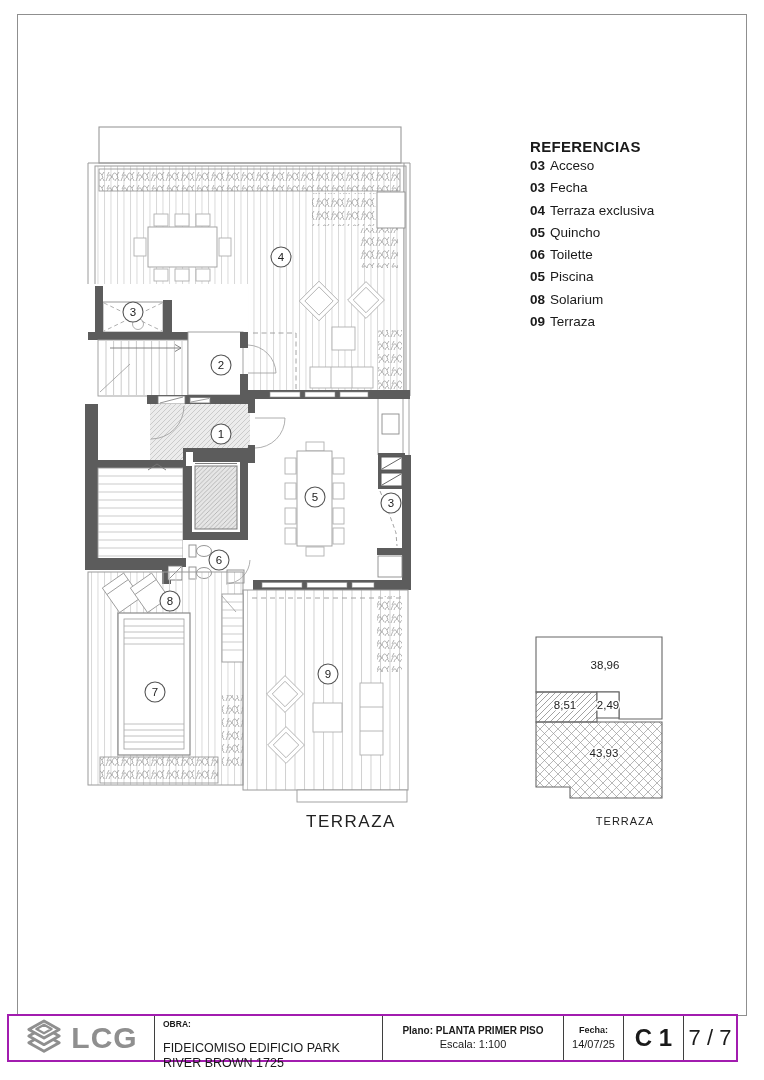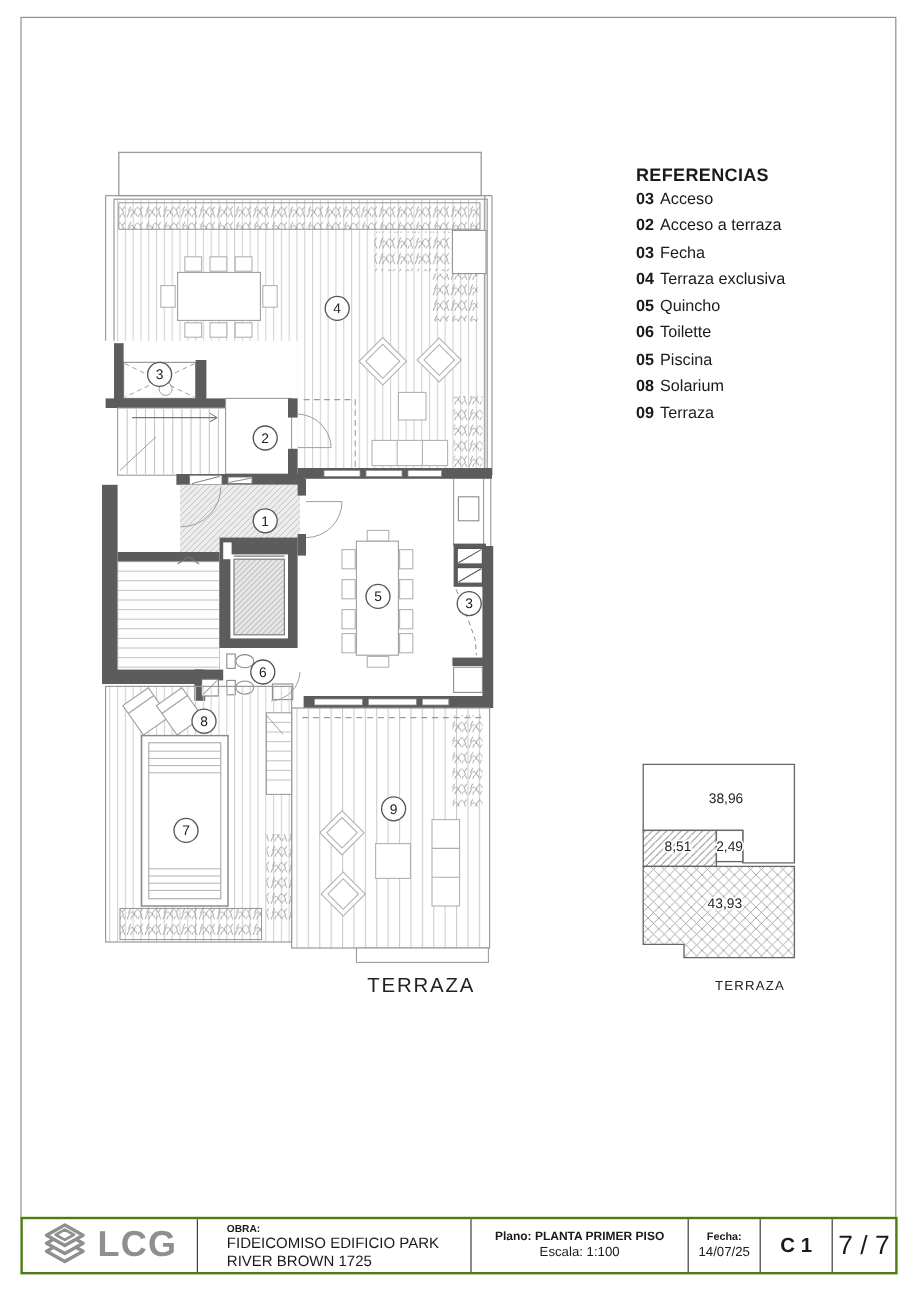--- a/index.html
+++ b/index.html
@@ -7,35 +7,35 @@
   .page-border{position:absolute;left:17px;top:14px;width:728px;height:1000px;border:1px solid #8f8f8f;}
   svg.drawing{position:absolute;left:0;top:0;width:764px;height:1080px;}
   
   .references{position:absolute;left:530px;top:138px;width:210px;}
   .ref-title{font-size:15px;font-weight:bold;letter-spacing:.3px;}
   .ref-item{font-size:13.5px;line-height:22.3px;white-space:nowrap;}
   .ref-num{font-weight:bold;margin-right:5px;}
   
   .plan-label{position:absolute;left:271px;top:812px;width:160px;text-align:center;font-size:17px;letter-spacing:1.5px;color:#222;}
   
-  .titleblock{position:absolute;left:17px;top:1014px;width:727px;height:44px;border:2px solid #4d7c0f;display:flex;background:#fff;}
+  .titleblock{position:absolute;left:7px;top:1014px;width:727px;height:44px;border:2px solid #a21caf;display:flex;background:#fff;}
   .tb-cell{border-left:1.5px solid #3f3f3f;display:flex;flex-direction:column;justify-content:center;box-sizing:border-box;}
   .tb-cell:first-child{border-left:none;}
   .tb-logo{flex:0 0 145px;flex-direction:row;align-items:center;justify-content:center;gap:8px;}
   .logo-text{font-size:30px;font-weight:bold;color:#8f8f8f;letter-spacing:1px;line-height:1;}
-  .tb-obra{flex:0 0 228px;padding:3px 24px;justify-content:flex-start;}
+  .tb-obra{flex:0 0 228px;padding:3px 8px;justify-content:flex-start;gap:12px;}
   .obra-label{font-size:8.5px;font-weight:bold;line-height:1.2;}
   .obra-value{font-size:12.5px;font-weight:normal;line-height:1.2;}
   .tb-plano{flex:0 0 181px;text-align:center;padding:2px;}
   .plano-line{font-size:10px;font-weight:bold;line-height:1.3;}
   .escala-line{font-size:11px;line-height:1.3;}
   .tb-fecha{flex:0 0 60px;text-align:center;}
   .fecha-label{font-size:9px;font-weight:bold;line-height:1.3;}
   .fecha-value{font-size:11px;line-height:1.3;}
-  .tb-code{flex:0 0 60px;align-items:center;font-size:17px;font-weight:bold;}
+  .tb-code{flex:0 0 60px;align-items:center;font-size:24px;font-weight:bold;}
   .tb-pages{flex:1;align-items:center;font-size:22px;}
   text{font-family:"Liberation Sans",sans-serif;}
 </style>
 </head>
 <body>
 
 <div class="page-border"></div>
 
 <svg class="drawing" viewBox="0 0 764 1080">
   <defs>
@@ -314,21 +314,20 @@
       <text x="608" y="709">2,49</text>
       <text x="604" y="757">43,93</text>
     </g>
     <text x="625" y="825" font-size="11" letter-spacing="1" fill="#222" text-anchor="middle">TERRAZA</text>
   </g>
 </svg>
 
 <div class="references">
   <div class="ref-title">REFERENCIAS</div>
   <div class="ref-item"><span class="ref-num">03</span><span>Acceso</span></div>
-  <div class="ref-item"><span class="ref-num">02</span><span>Acceso a terraza</span></div>
   <div class="ref-item"><span class="ref-num">03</span><span>Fecha</span></div>
   <div class="ref-item"><span class="ref-num">04</span><span>Terraza exclusiva</span></div>
   <div class="ref-item"><span class="ref-num">05</span><span>Quincho</span></div>
   <div class="ref-item"><span class="ref-num">06</span><span>Toilette</span></div>
   <div class="ref-item"><span class="ref-num">05</span><span>Piscina</span></div>
   <div class="ref-item"><span class="ref-num">08</span><span>Solarium</span></div>
   <div class="ref-item"><span class="ref-num">09</span><span>Terraza</span></div>
 </div>
 
 <div class="plan-label">TERRAZA</div>

